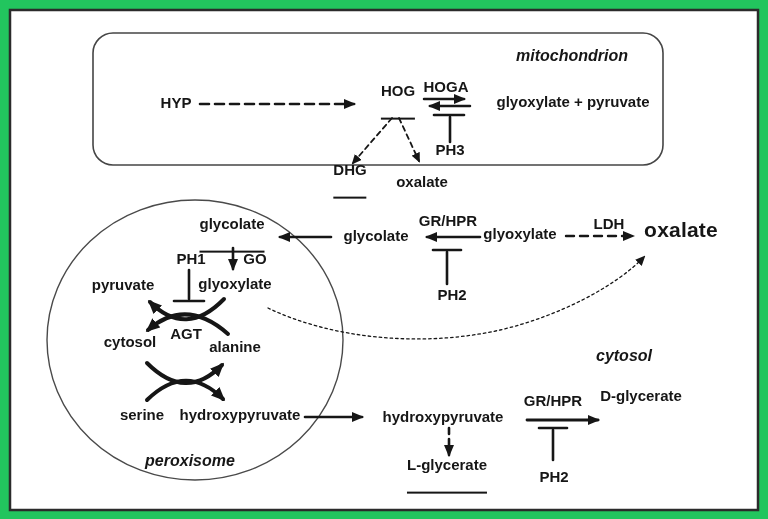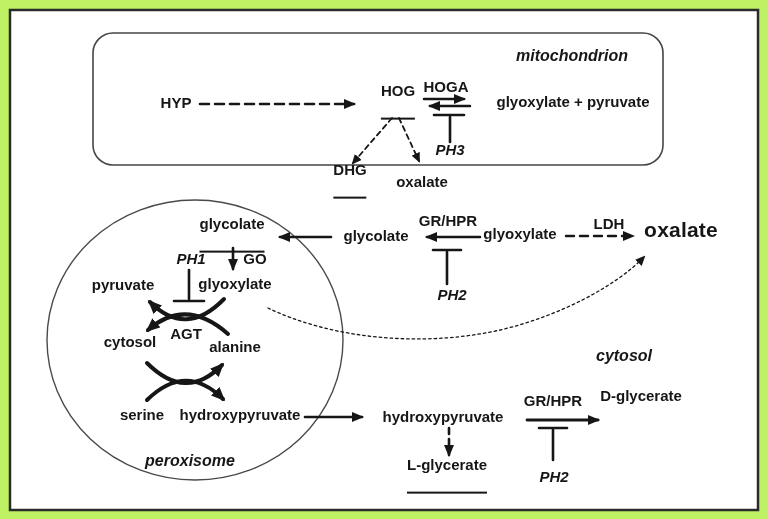--- a/index.html
+++ b/index.html
@@ -1,25 +1,25 @@
 <!DOCTYPE html>
 <html><head>
 <meta charset="utf-8">
 <style>
   html,body{margin:0;padding:0;background:#ffffff;}
   .stage{
-    position:relative;width:768px;height:519px;background:#bef264;overflow:hidden;
+    position:relative;width:768px;height:519px;background:#22c55e;overflow:hidden;
     font-family:"Liberation Sans","DejaVu Sans",sans-serif;color:#161616;
   }
   .stage svg{position:absolute;left:0;top:0;}
   .lbl{
     position:absolute;transform:translate(-50%,-50%);white-space:nowrap;
     font-size:15px;font-weight:700;color:#161616;line-height:1.05;z-index:2;
   }
-  .lbl.it{font-style:italic;}
+  .lbl.it{}
   .lbl.org{font-style:italic;font-size:16px;}
   .lbl.big{font-size:21px;letter-spacing:0.2px;}
   .lbl.ul{border-bottom:2.4px solid currentColor;padding-bottom:19px;}
 </style>
 </head>
 <body>
 
 <div class="stage">
 
   <svg width="768" height="519" viewBox="0 0 768 519">

